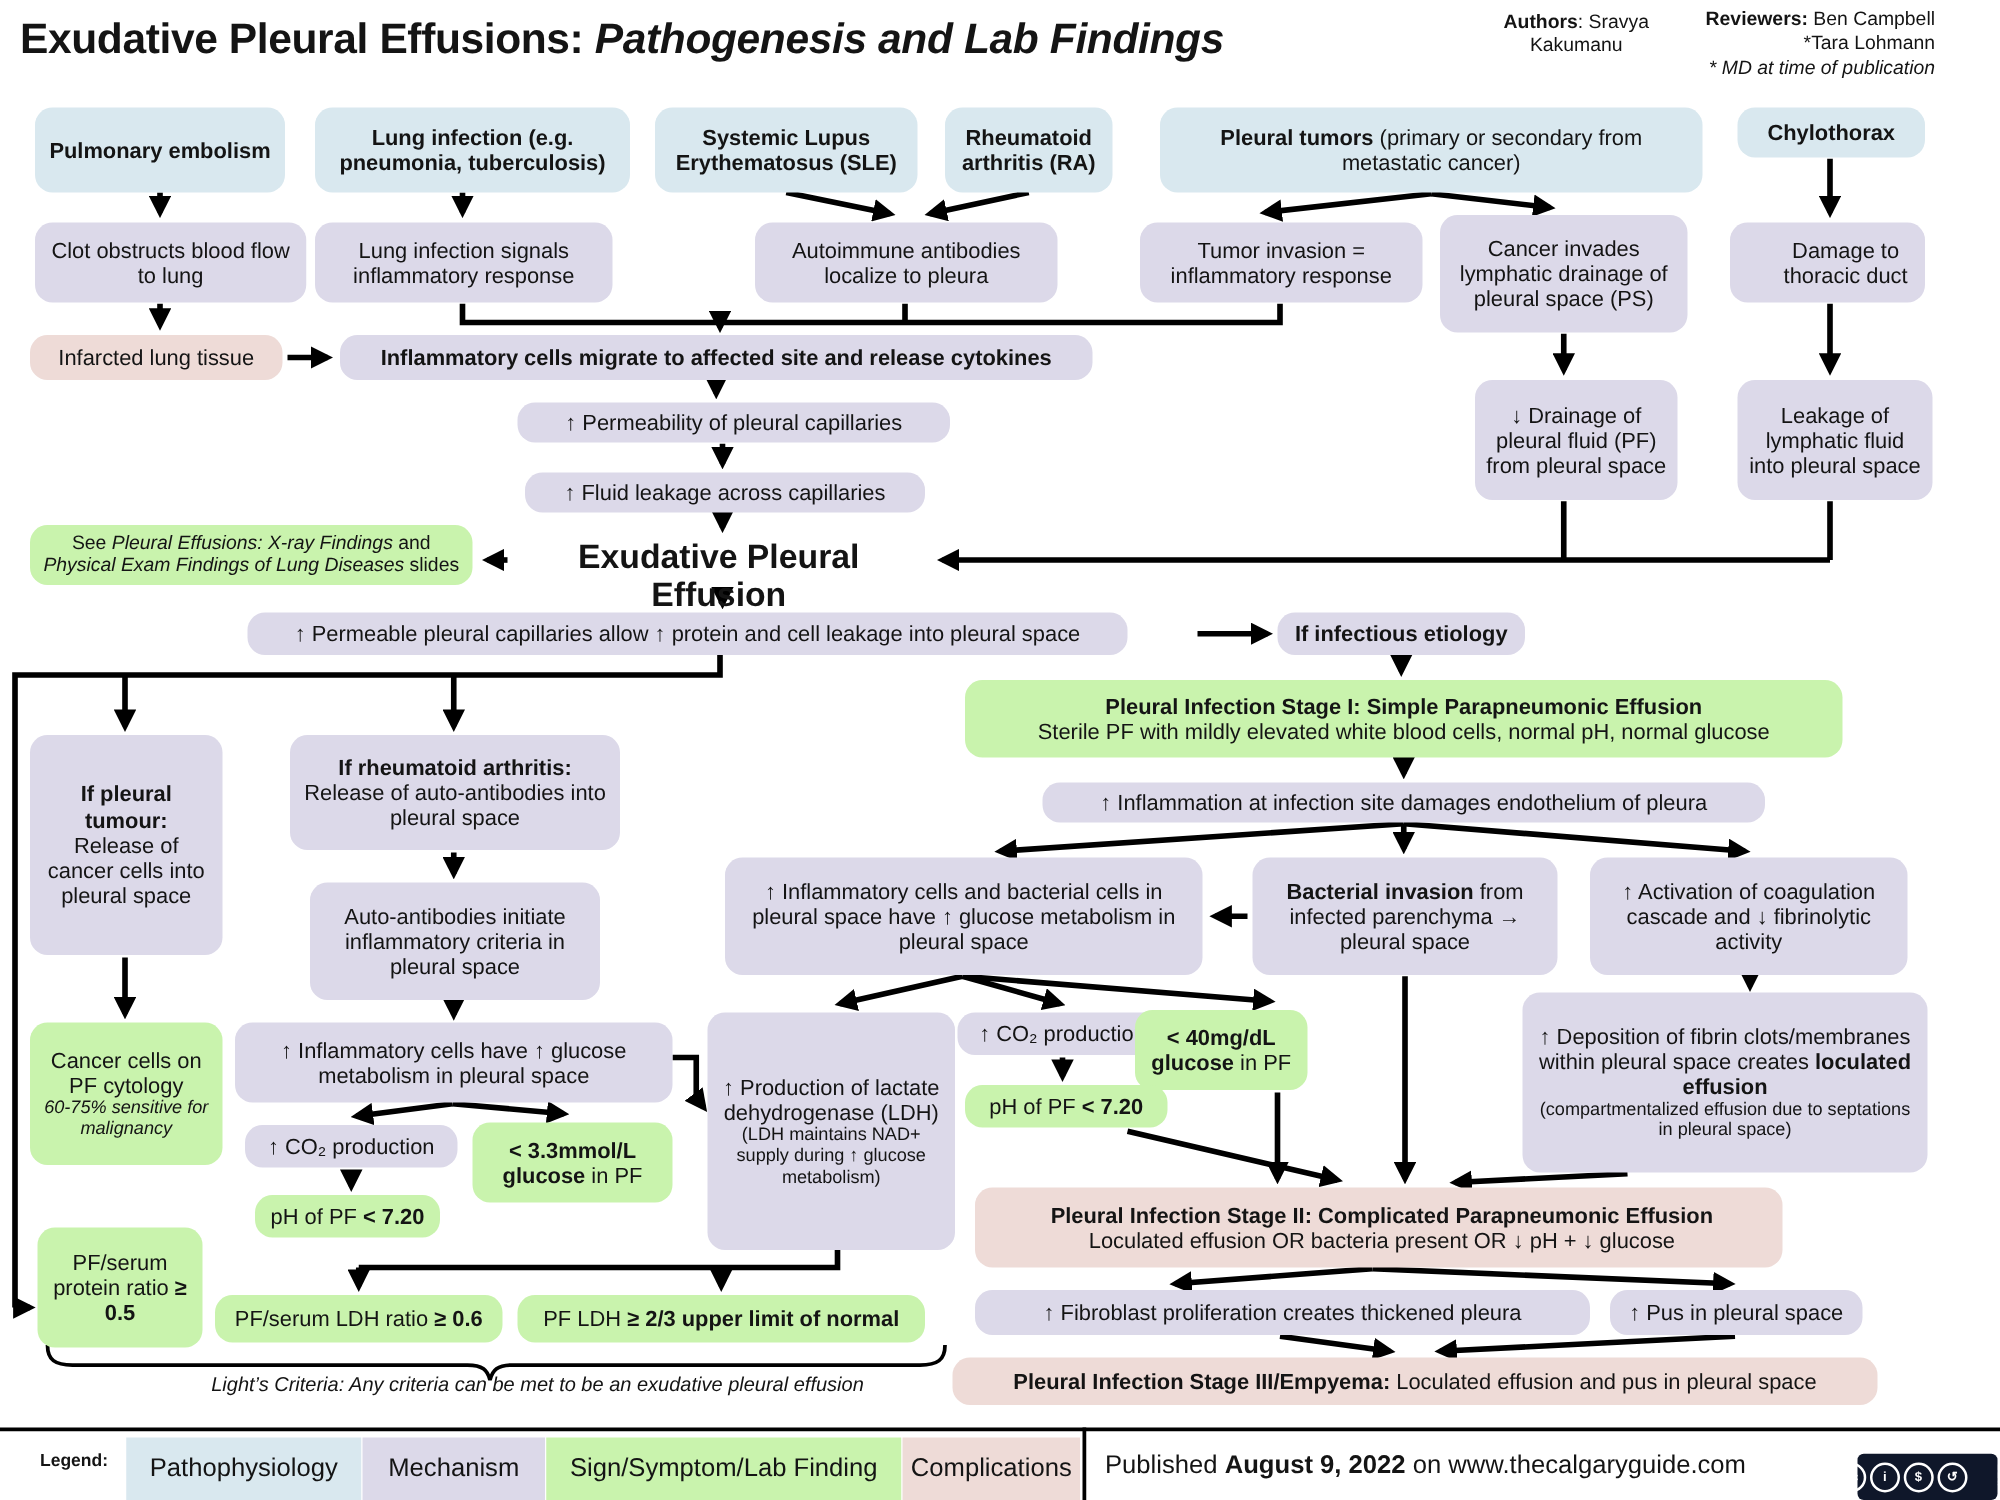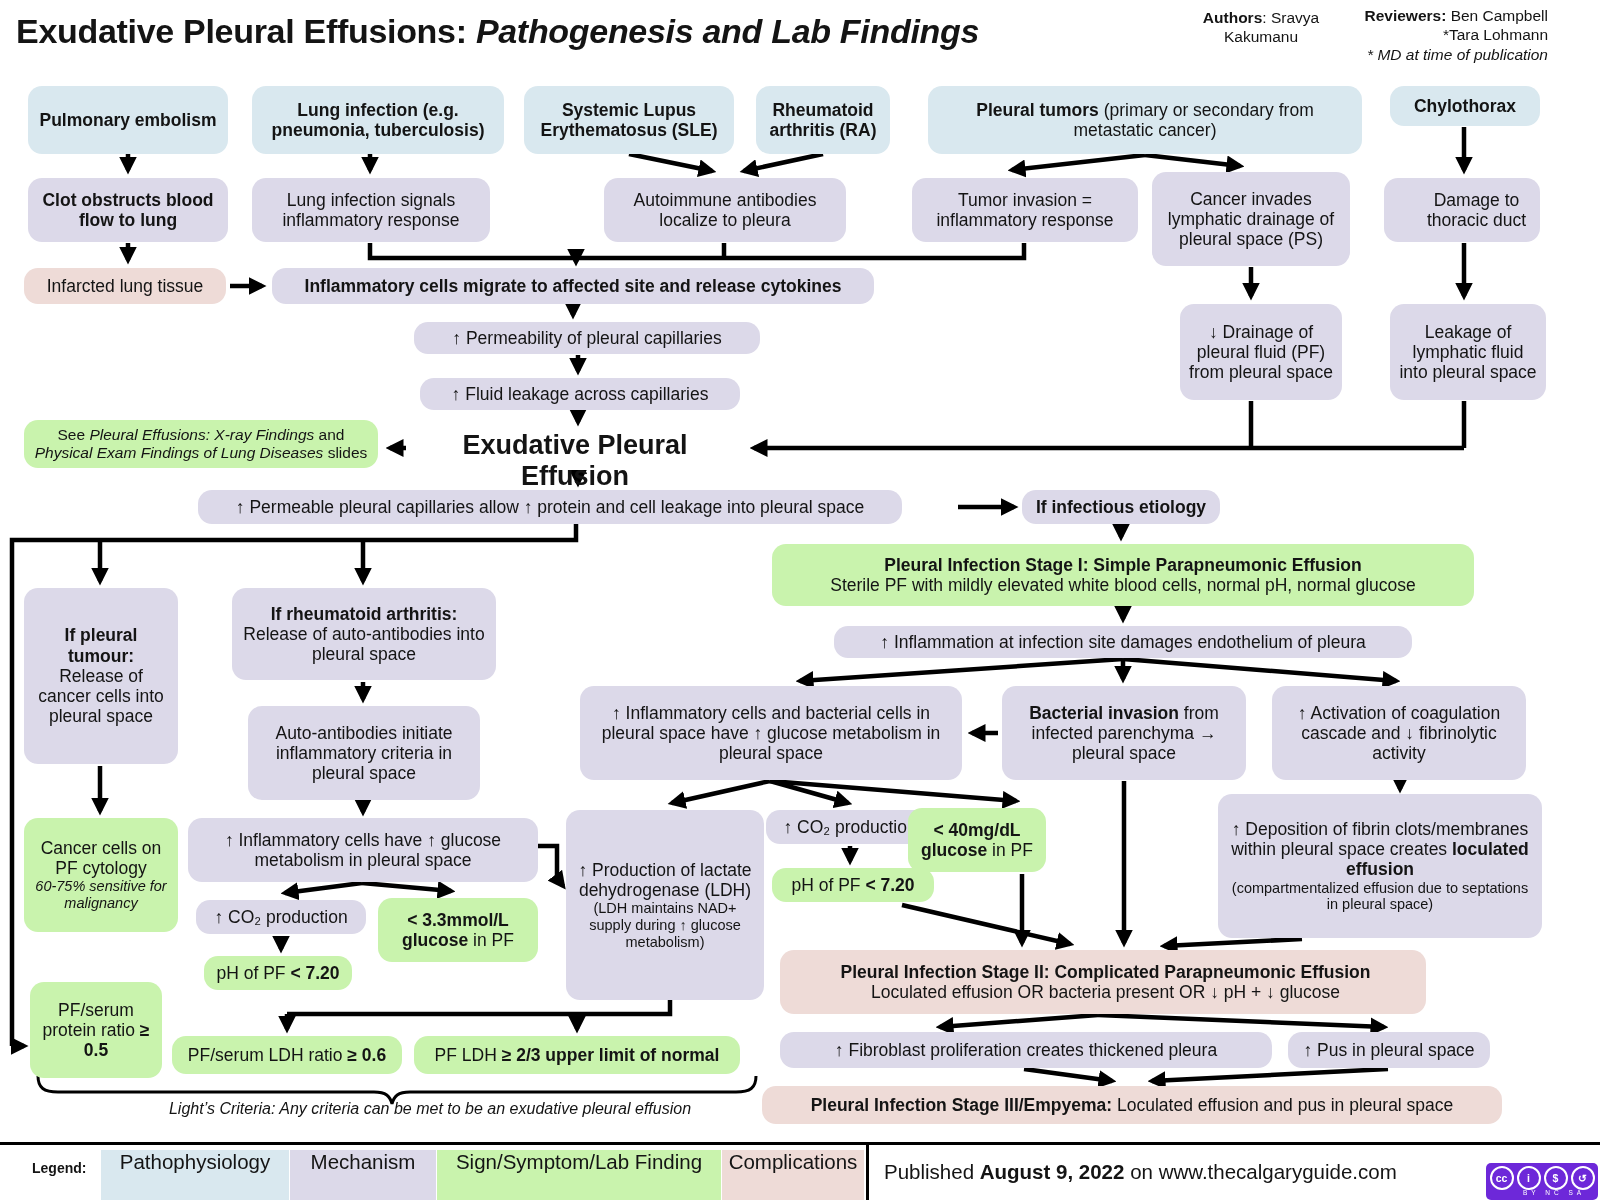--- a/index.html
+++ b/index.html
@@ -14,25 +14,25 @@
   .sign{background:#c9f3ad;}
   .comp{background:#eedbd7;}
   .b{font-weight:bold;}
   .i{font-style:italic;}
   .sm{font-size:14px;line-height:1.15;}
   .txt{position:absolute;z-index:2;}
   .title{left:16px;top:12px;font-size:34px;font-weight:bold;letter-spacing:-0.3px;white-space:nowrap;}
   .credits{font-size:15.5px;line-height:1.25;}
   .footline{position:absolute;left:0;top:1142px;width:1600px;border-top:3px solid #000;z-index:3;}
   .footdiv{position:absolute;left:866px;top:1142px;height:58px;border-left:3px solid #000;z-index:3;}
-  .chip{position:absolute;top:1150px;height:50px;z-index:2;display:flex;
+  .chip{position:absolute;top:1150px;height:50px;z-index:2;display:flex;align-items:center;
         justify-content:center;font-size:20.5px;}
   .pubtxt{position:absolute;top:1160px;left:884px;font-size:20.5px;z-index:2;white-space:nowrap;}
-  .ccbadge{position:absolute;left:1486px;top:1163px;width:112px;height:37px;background:#6d28d9;
-           border-radius:5px;z-index:2;display:flex;flex-direction:column;align-items:center;
+  .ccbadge{position:absolute;left:1486px;top:1163px;width:112px;height:37px;background:#0f172a;
+           border-radius:5px;z-index:2;display:flex;flex-direction:row;align-items:center;
            justify-content:center;}
   .ccrow{display:flex;gap:3px;align-items:center;}
   .cccircle{width:20px;height:20px;border:2px solid #fff;border-radius:50%;color:#fff;
             font-size:10.5px;font-weight:bold;display:flex;align-items:center;justify-content:center;}
   .cclabels{color:#fff;font-size:6.5px;letter-spacing:4px;padding-left:24px;line-height:1;}
 </style>
 </head>
 <body>
 
 <div class="canvas">
@@ -131,21 +131,21 @@
   <div class="box patho b" style="left:756px;top:86px;width:134px;height:68px;">
       <span>Rheumatoid arthritis (RA)</span>
     </div>
   <div class="box patho" style="left:928px;top:86px;width:434px;height:68px;">
     <div><span class="b">Pleural tumors</span><span> (primary or secondary from metastatic cancer)</span></div>
   </div>
   <div class="box patho b" style="left:1390px;top:86px;width:150px;height:40px;">
       <span>Chylothorax</span>
     </div>
 
-  <div class="box mech" style="left:28px;top:178px;width:200px;height:64px;font-weight:bold;">
+  <div class="box mech" style="left:28px;top:178px;width:217px;height:64px;">
       <span>Clot obstructs blood flow to lung</span>
     </div>
   <div class="box mech" style="left:252px;top:178px;width:238px;height:64px;">
       <span>Lung infection signals inflammatory response</span>
     </div>
   <div class="box mech" style="left:604px;top:178px;width:242px;height:64px;">
       <span>Autoimmune antibodies localize to pleura</span>
     </div>
   <div class="box mech" style="left:912px;top:178px;width:226px;height:64px;">
       <span>Tumor invasion = inflammatory response</span>

